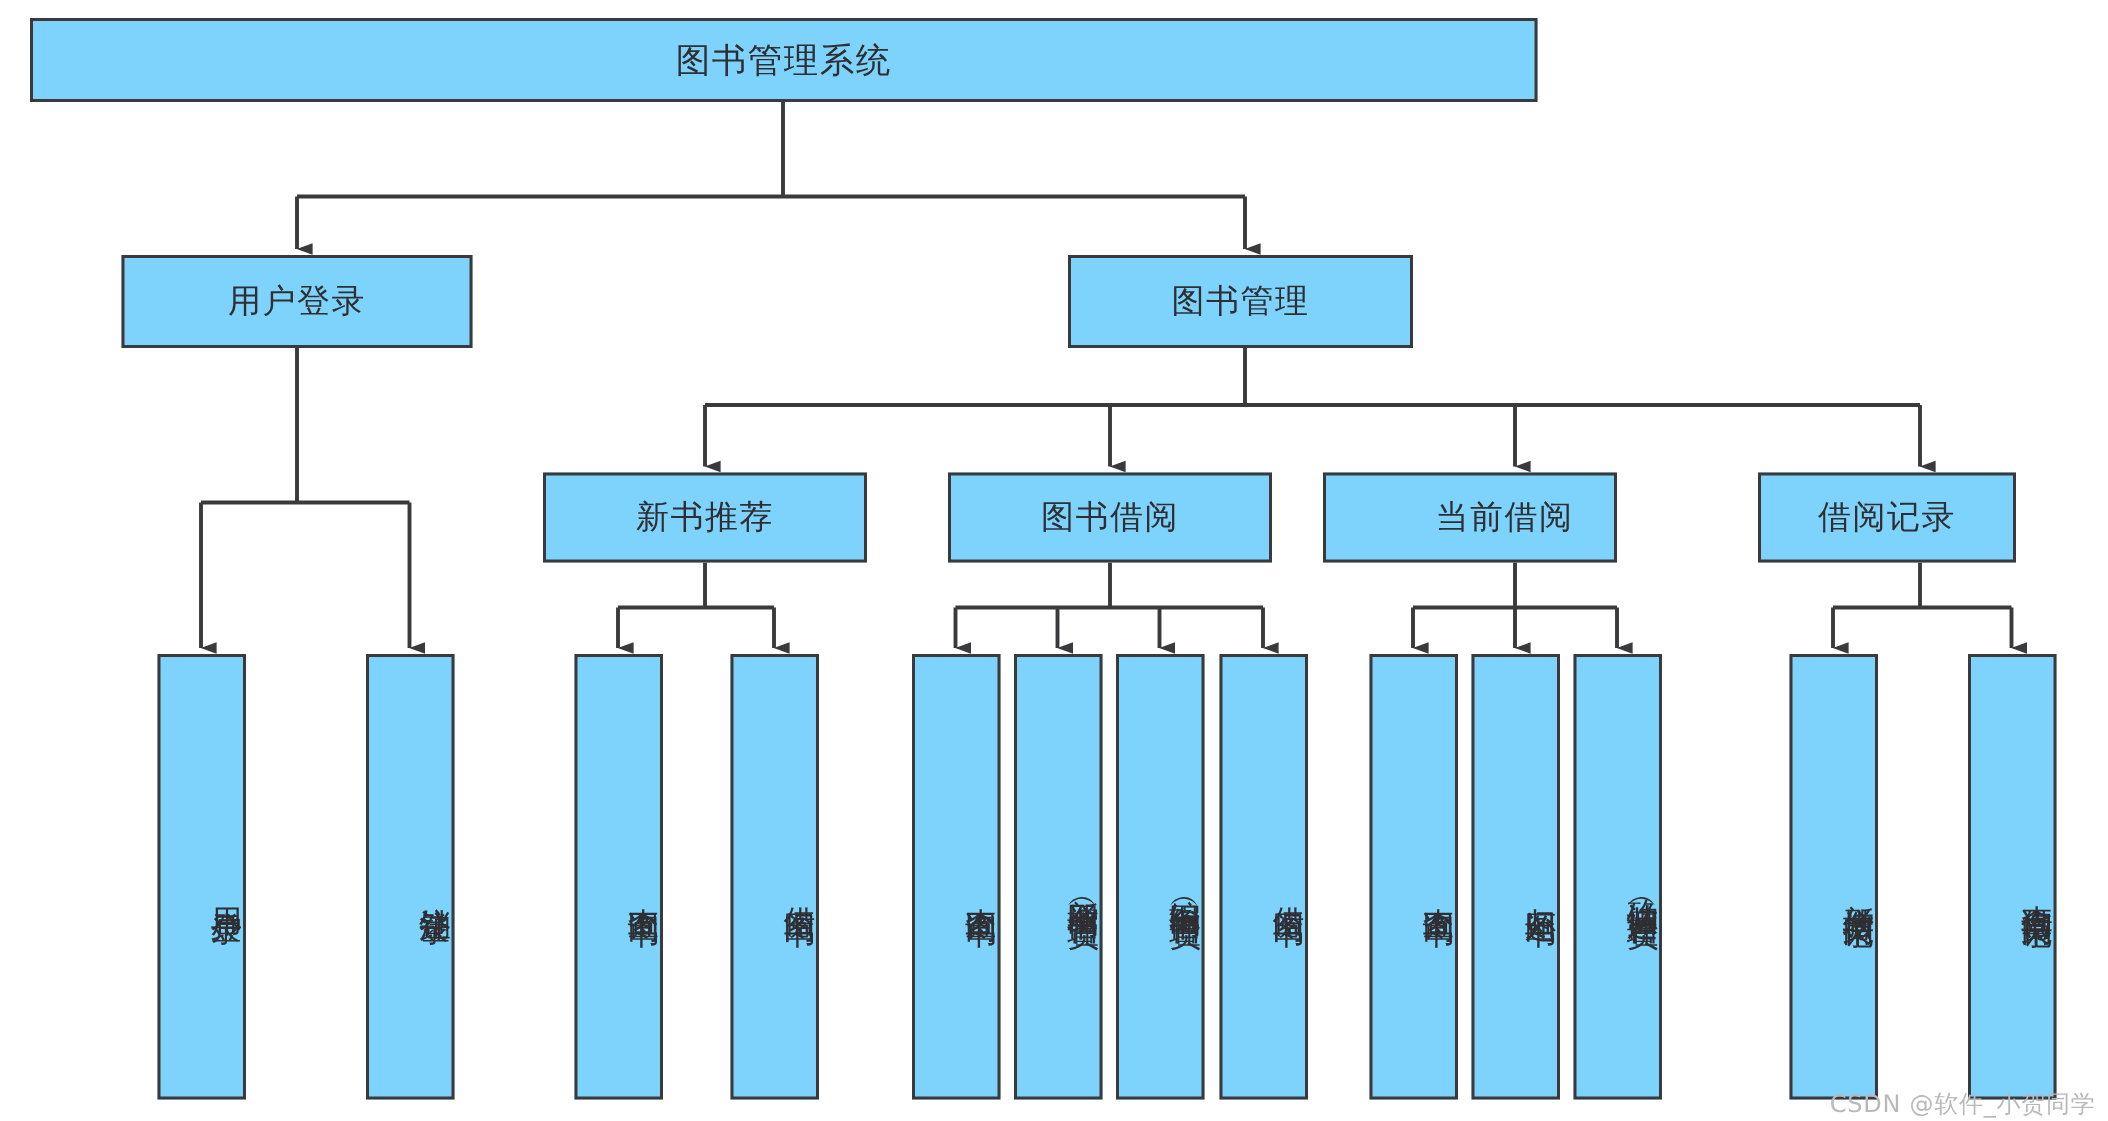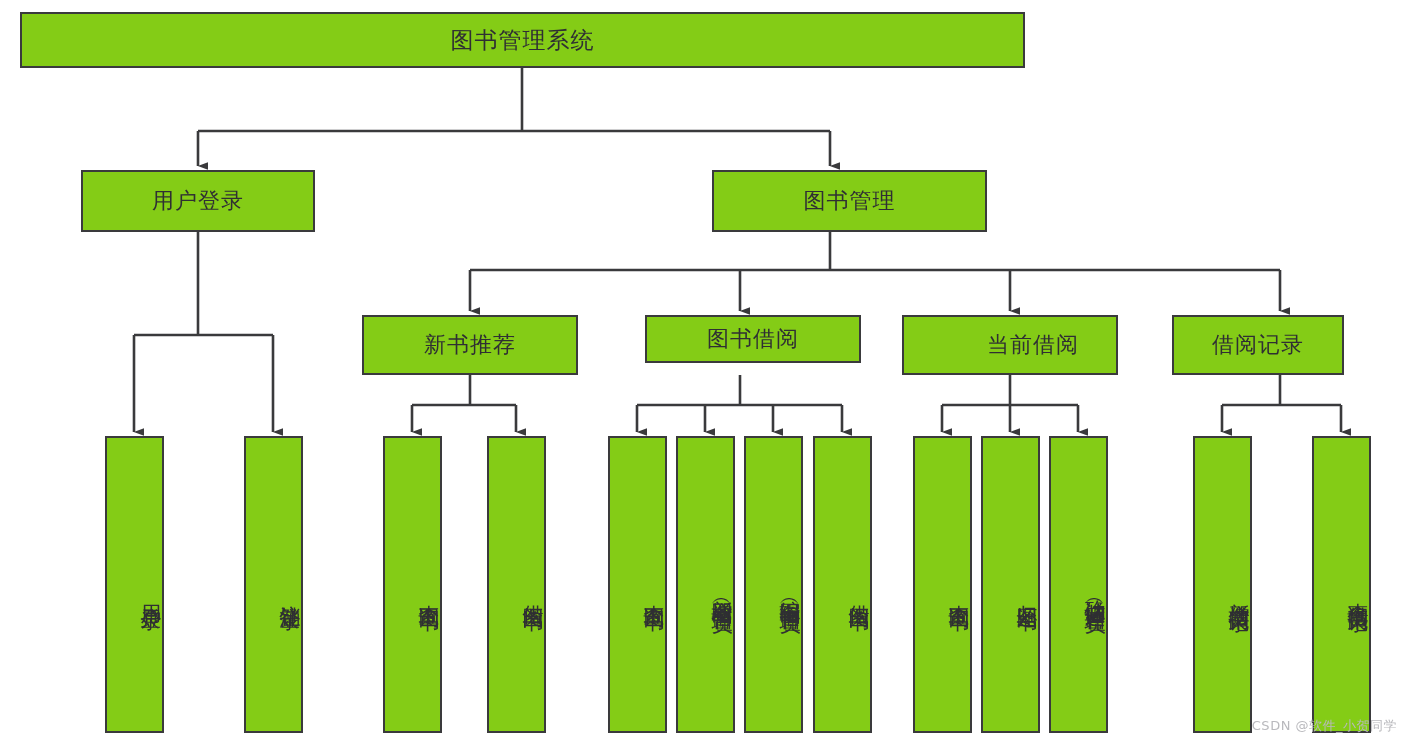--- a/index.html
+++ b/index.html
@@ -9,21 +9,21 @@
     font-family:"DejaVu Sans","Liberation Sans",sans-serif;
     overflow:hidden;
     position:relative;
   }
   #stage{position:absolute;left:0;top:0;width:1405px;height:747px;}
   svg.lines{position:absolute;left:0;top:0;width:1405px;height:747px;pointer-events:none;}
 
   .node{
     position:absolute;
     box-sizing:border-box;
-    background:#84cc16;
+    background:#7dd3fc;
     border:2.5px solid #3a3a3c;
     display:flex;
     align-items:center;
     justify-content:center;
     color:#2f2f33;
     font-family:Liberation Serif, serif;
   }
   .node.horiz{
     font-size:22px;
     letter-spacing:1px;
@@ -40,22 +40,22 @@
     padding-top:14px;
   }
   .node.vert .vtxt{
     writing-mode:vertical-rl;
     text-orientation:upright;
     white-space:nowrap;
   }
   .watermark{
     position:absolute;
     right:8px;
-    bottom:12px;
-    font-size:13px;
+    bottom:0;
+    font-size:16px;
     color:#b9b9bd;
     letter-spacing:0.5px;
     white-space:nowrap;
   }
 </style>
 </head>
 <body>
 
 <div id="stage">
 
@@ -109,31 +109,31 @@
     </g>
   </svg>
 
   <div class="node horiz root" style="left:20px;top:12px;width:1005px;height:56px;">
     <span>图书管理系统</span>
   </div>
 
   <div class="node horiz" style="left:81px;top:170px;width:234px;height:62px;">
     <span>用户登录</span>
   </div>
-  <div class="node horiz" style="left:712px;top:170px;width:275px;height:62px;">
+  <div class="node horiz" style="left:712px;top:170px;width:230px;height:62px;">
     <span>图书管理</span>
   </div>
 
   <div class="node horiz" style="left:362px;top:315px;width:216px;height:60px;align-items:center;">
     <span>新书推荐</span>
   </div>
-  <div class="node horiz" style="left:632px;top:315px;width:216px;height:48px;margin-left:13px;">
+  <div class="node horiz" style="left:632px;top:315px;width:216px;height:60px;">
     <span>图书借阅</span>
   </div>
-  <div class="node horiz" style="left:902px;top:315px;width:216px;height:60px;padding-left:46px;">
+  <div class="node horiz" style="left:882px;top:315px;width:196px;height:60px;padding-left:46px;">
     <span>当前借阅</span>
   </div>
   <div class="node horiz" style="left:1172px;top:315px;width:172px;height:60px;">
     <span>借阅记录</span>
   </div>
 
   <div class="node vert" style="left:105px;top:436px;width:59px;height:297px;">
     <span class="vtxt">用户登录</span>
   </div>
   <div class="node vert" style="left:244px;top:436px;width:59px;height:297px;">

